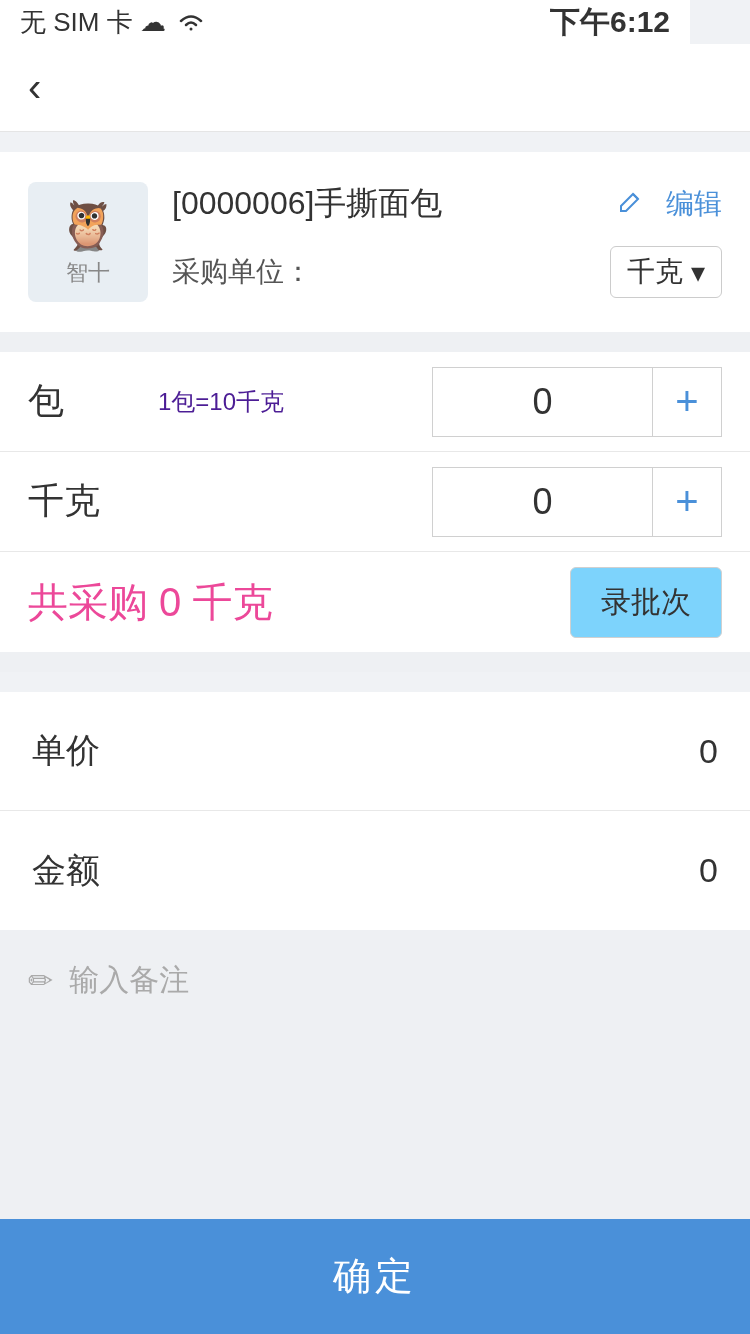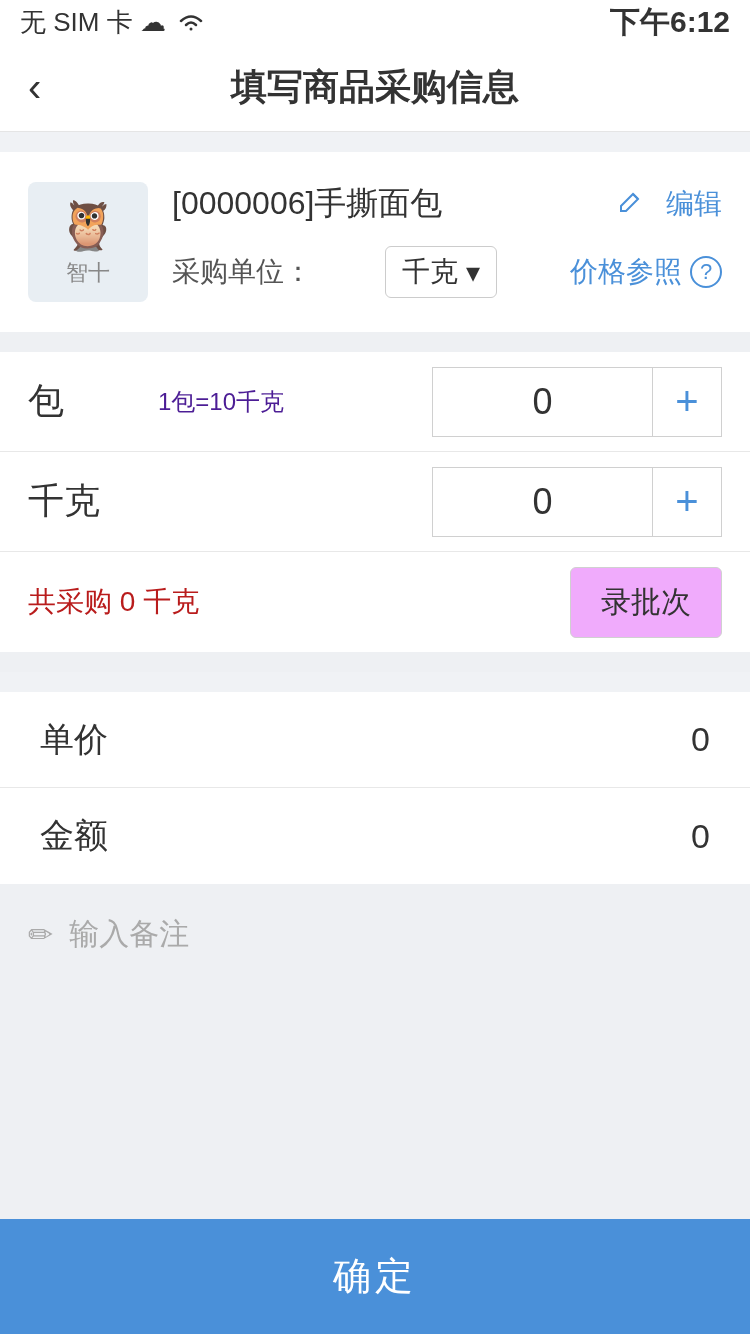--- a/index.html
+++ b/index.html
@@ -8,21 +8,21 @@
       width: 750px;
       min-height: 1334px;
       background: #f0f2f5;
       font-family: -apple-system, 'PingFang SC', 'Helvetica Neue', Arial, sans-serif;
       font-size: 32px;
       color: #333;
     }
 
     
     .status-bar {
-      width: 750px;
+      width: 690px;
       height: 44px;
       background: #fff;
       display: flex;
       align-items: center;
       justify-content: space-between;
       padding: 0 20px;
       font-size: 28px;
       font-weight: 500;
     }
     .status-left {
@@ -244,44 +244,44 @@
     
     .summary-row {
       background: #fff;
       padding: 0 28px;
       height: 100px;
       display: flex;
       align-items: center;
       justify-content: space-between;
     }
     .summary-text {
-      font-size: 28px;
-      color: #b91c1c;
+      font-size: 40px;
+      color: #ec4899;
     }
     .batch-btn {
       border: 1px solid #d0d0d0;
-      background: #f0abfc;
+      background: #7dd3fc;
       padding: 14px 30px;
       font-size: 30px;
       color: #333;
       border-radius: 6px;
       cursor: pointer;
     }
 
     
     .price-section {
       background: #fff;
       margin-top: 20px;
     }
     .price-row {
       display: flex;
       align-items: center;
       justify-content: space-between;
-      padding: 0 40px;
-      height: 96px;
+      padding: 0 32px;
+      height: 119px;
       border-bottom: 1px solid #e8e8e8;
     }
     .price-row:last-child {
       border-bottom: none;
     }
     .price-row-label {
       font-size: 34px;
       color: #333;
     }
     .price-row-value {
@@ -344,21 +344,20 @@
       <path d="M15 18 L15 18" stroke="#333" stroke-width="3" stroke-linecap="round"></path>
       <path d="M10 14 Q15 9 20 14" stroke="#333" stroke-width="2.5" fill="none" stroke-linecap="round"></path>
       <path d="M5 10 Q15 1 25 10" stroke="#333" stroke-width="2.5" fill="none" stroke-linecap="round"></path>
     </svg>
   </div>
   <div class="status-center">下午6:12</div>
 </div>
 
 <div class="nav-bar">
   <div class="nav-back">‹</div>
-  <div class="nav-title">填写商品采购信息</div>
 </div>
 
 <div class="product-card">
   <div class="product-thumb">
     <div class="product-thumb-icon">🦉</div>
     <div class="product-thumb-label">智十</div>
   </div>
   <div class="product-info">
     <div class="product-header">
       <div class="product-name">[0000006]手撕面包</div>
@@ -369,24 +368,20 @@
         </svg>
         <span>编辑</span>
       </div>
     </div>
     <div class="product-unit-row">
       <span class="product-unit-label">采购单位：</span>
       <div class="unit-select">
         <span>千克</span>
         <span>▾</span>
       </div>
-      <div class="price-ref">
-        <span>价格参照</span>
-        <div class="price-ref-circle">?</div>
-      </div>
     </div>
   </div>
 </div>
 
 <div class="section-divider"></div>
 
 <div class="quantity-section">
 
   <div class="quantity-row">
     <span class="quantity-label">包</span>

